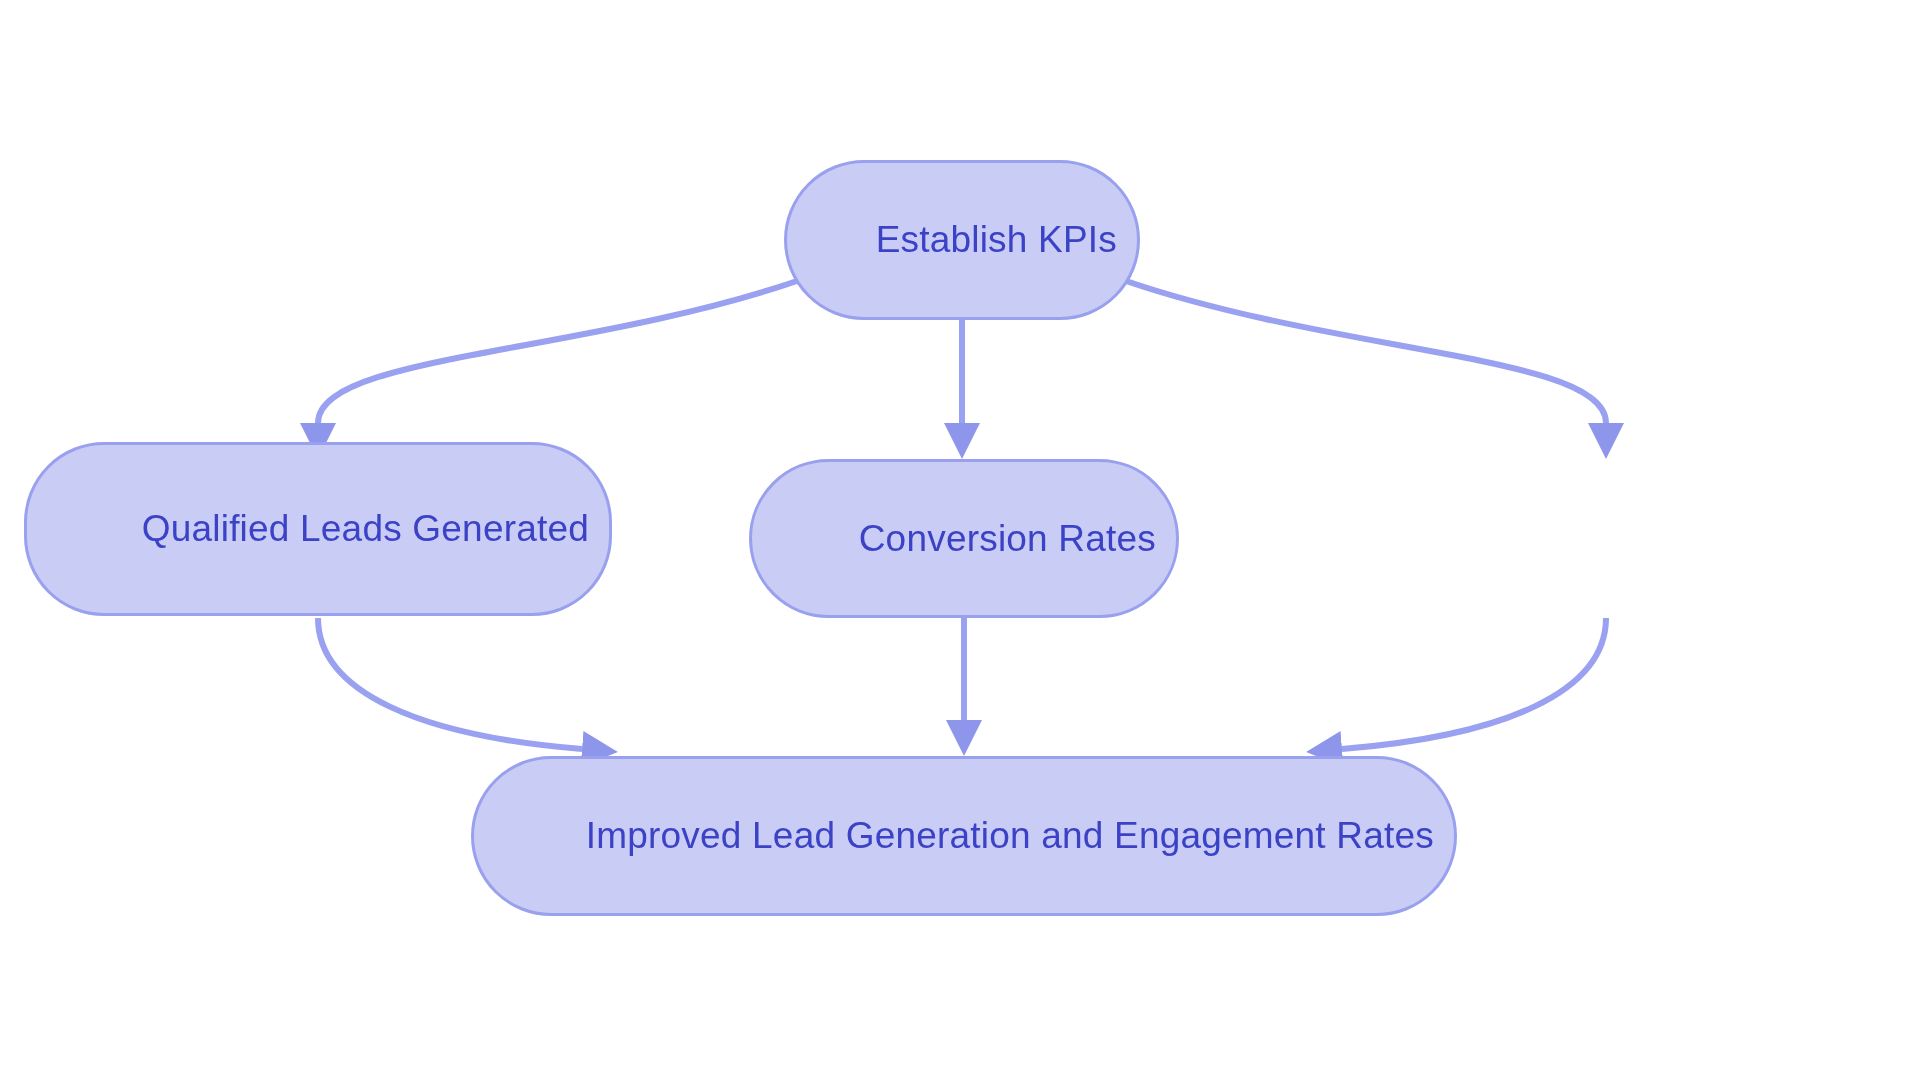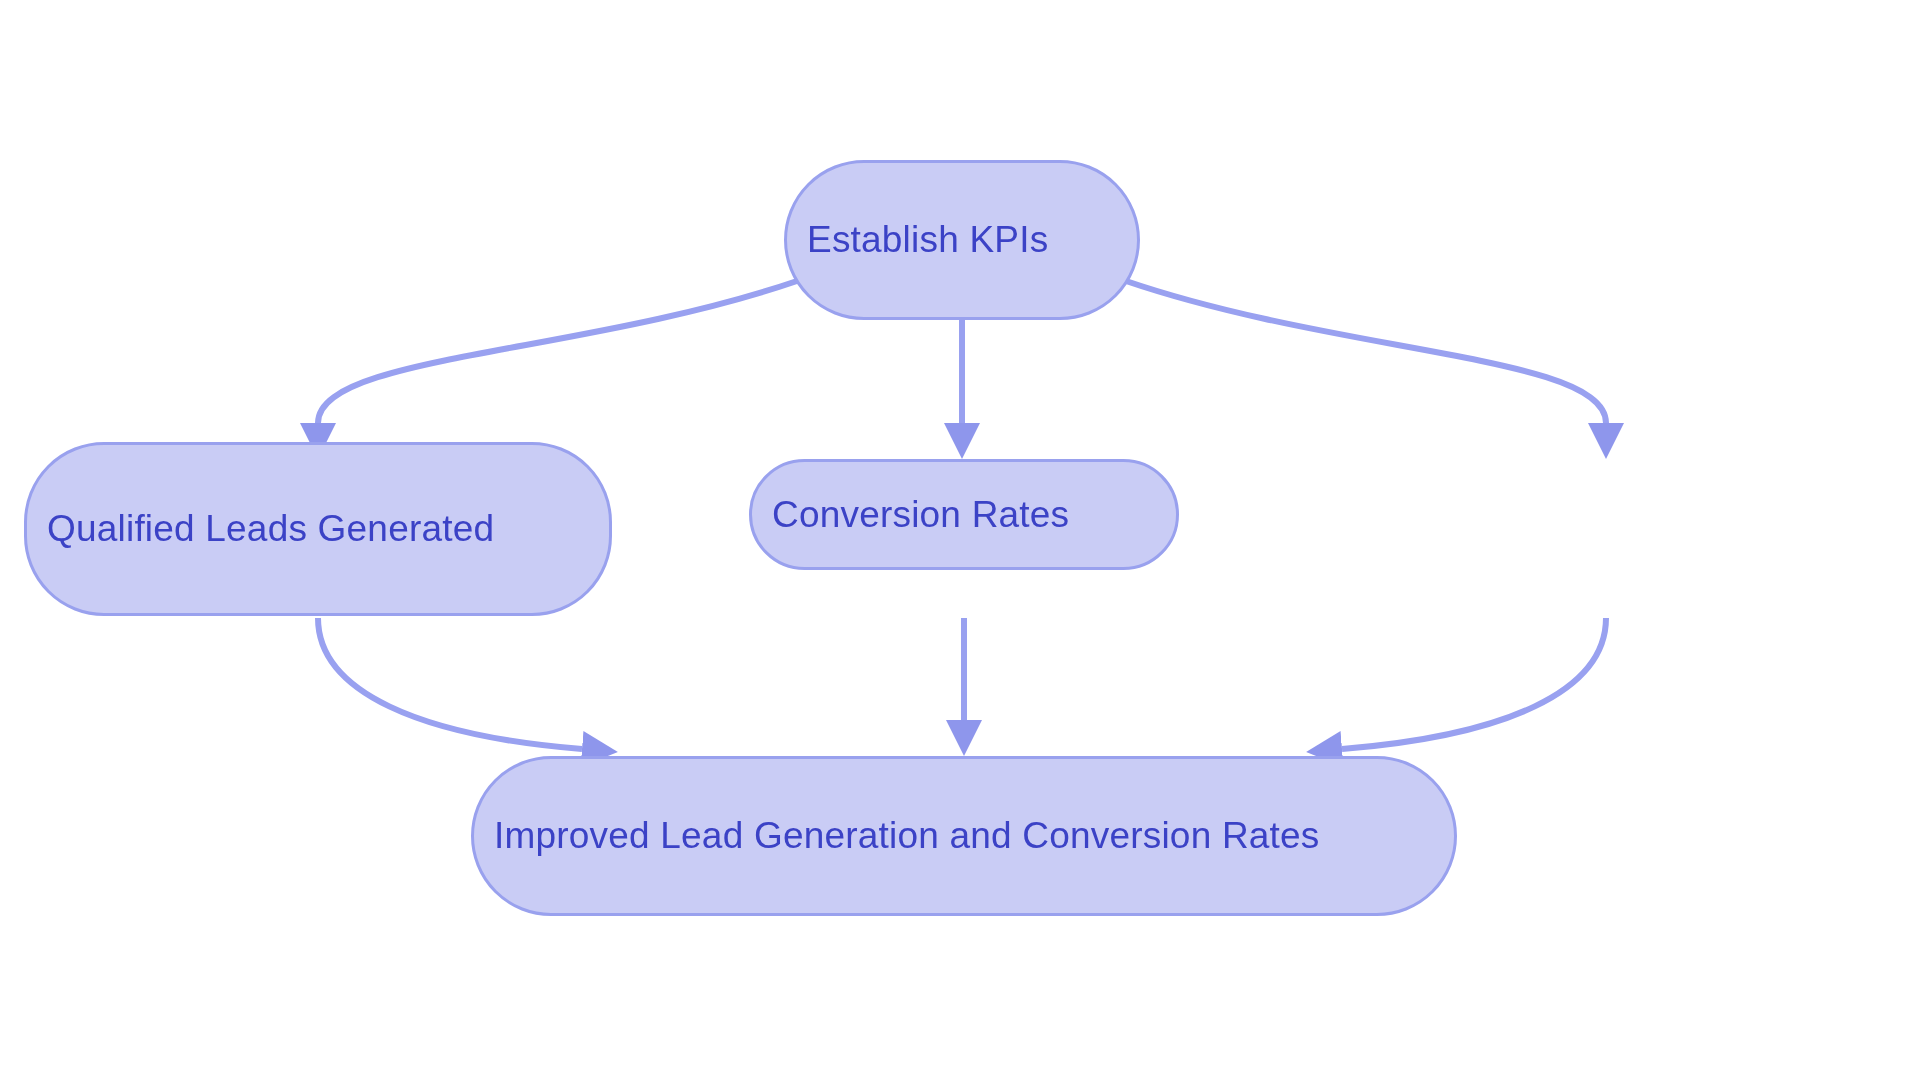--- a/index.html
+++ b/index.html
@@ -12,21 +12,21 @@
   }
   #edge-layer{position:absolute;left:0;top:0;width:1920px;height:1083px;}
   .edge{fill:none;stroke:var(--edge,#99A1F0);stroke-width:6;}
   .arrowhead-shape{fill:var(--arrowhead,#8E96EC);}
   .node{
     position:absolute;
     box-sizing:border-box;
     background:var(--node-fill,#C9CCF5);
     border:3px solid var(--node-border,#99A1EE);
     border-radius:80px;
-    display:flex;align-items:center;justify-content:flex-start;
+    display:flex;align-items:center;justify-content:flex-end;
     color:var(--node-text,#3B42C6);
     font-size:37px;
     letter-spacing:0.2px;
     text-align:center;
   }
   .node-label{white-space:nowrap;padding:0 20px;}
 </style>
 </head>
 <body>
 
@@ -47,22 +47,22 @@
   </svg>
 
   <div class="node" style="left:784px;top:160px;width:356px;height:160px;">
     <span class="node-label">Establish KPIs</span>
   </div>
 
   <div class="node" style="left:24px;top:442px;width:588px;height:174px;">
     <span class="node-label">Qualified Leads Generated</span>
   </div>
 
-  <div class="node" style="left:749px;top:459px;width:430px;height:111px;">
+  <div class="node" style="left:749px;top:459px;width:430px;height:159px;">
     <span class="node-label">Conversion Rates</span>
   </div>
 
 
   <div class="node" style="left:471px;top:756px;width:986px;height:160px;">
-    <span class="node-label">Improved Lead Generation and Conversion Rates</span>
+    <span class="node-label">Improved Lead Generation and Engagement Rates</span>
   </div>
 
 </div>
 
 </body></html>

